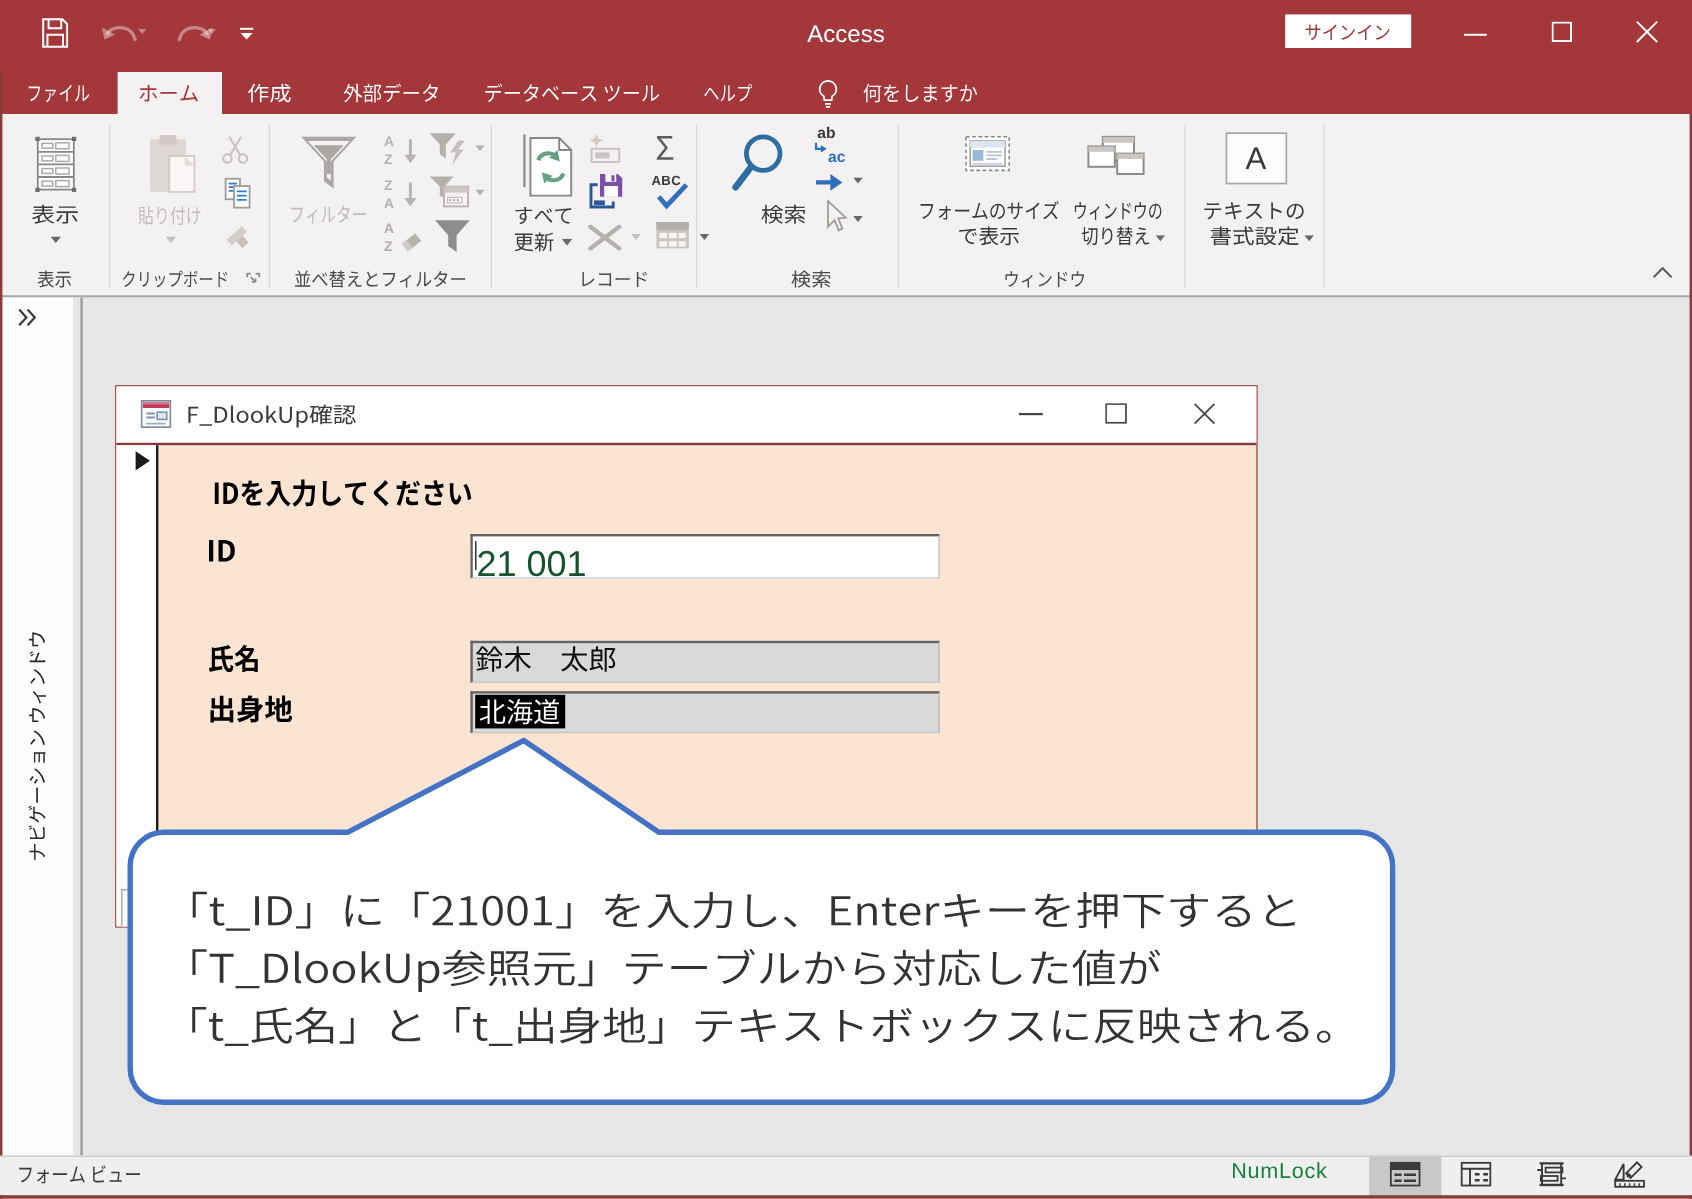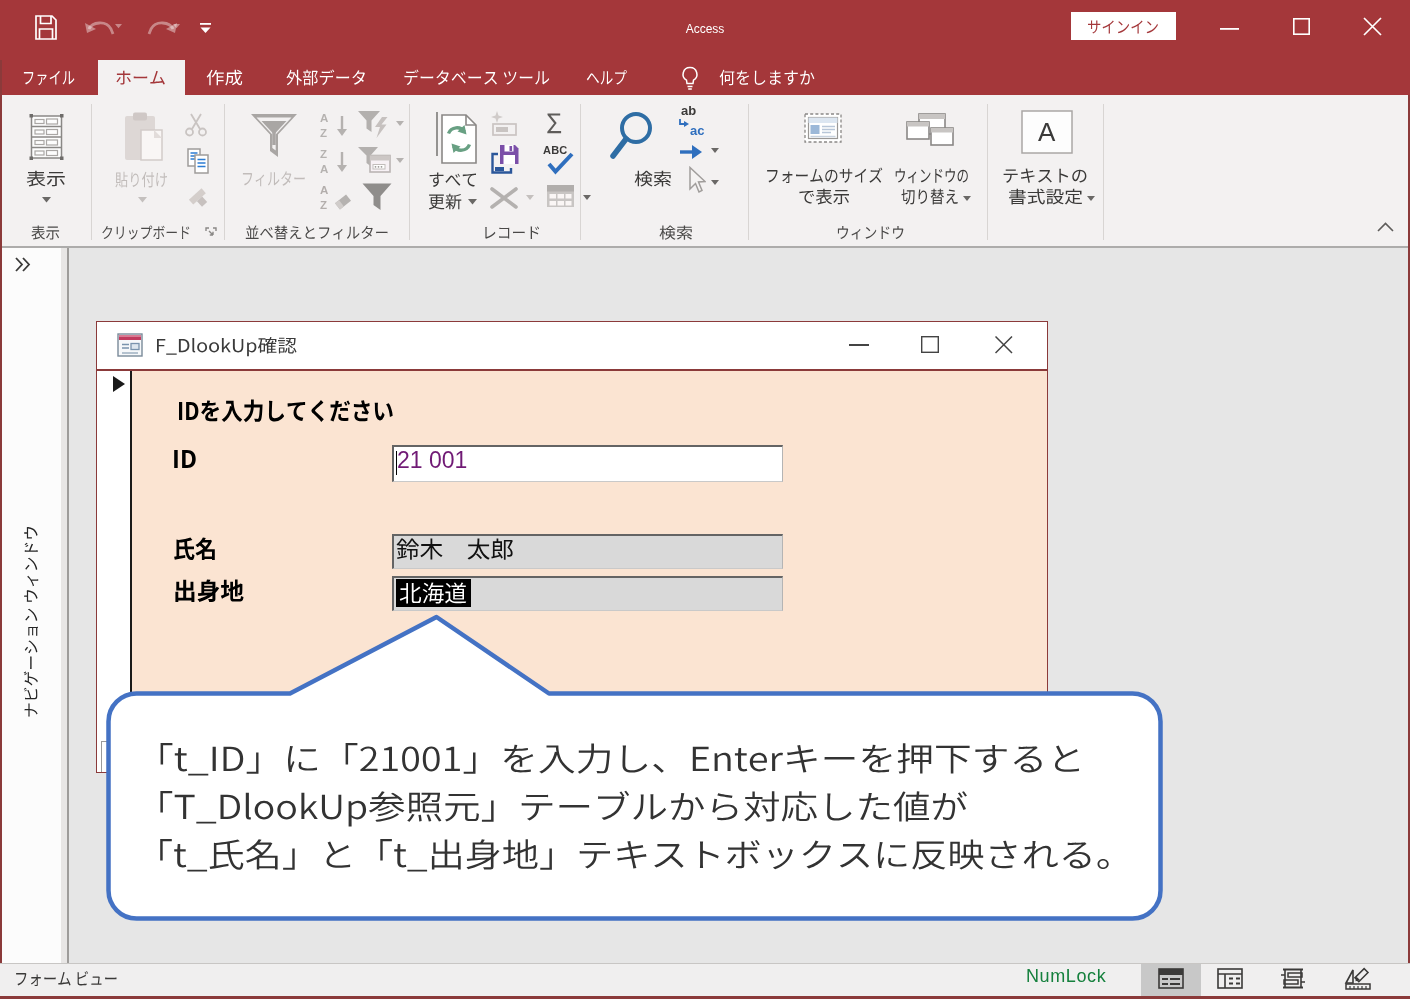--- a/index.html
+++ b/index.html
@@ -27,21 +27,21 @@
 <path d="M29 11 C 26 4 12 2 7 11 L 5 16" stroke="#fff" stroke-opacity="0.4" fill="none" stroke-width="2.8"></path>
 <path d="M33 5 L31 15 L22 11 Z" fill="#fff" fill-opacity="0.4"></path>
 </svg>
 <svg class="abs" style="left:173px;top:24px" width="7" height="6">
     <path d="M0 0 h7 l-3.5 4.3 z" fill="rgba(255,255,255,0.4)"></path>
   </svg>
 <svg class="abs" style="left:199px;top:23px" width="13" height="11" viewBox="0 0 13 11">
 <rect x="1" y="0" width="11" height="1.8" fill="#fff"></rect>
 <path d="M1.5 4.5 h10 l-5 5.5 z" fill="#fff"></path>
 </svg>
-<div class="abs" style="left:620px;top:18px;width:170px;height:22px;color:#fff;font-size:12px;text-align:center;line-height:22px">Access</div>
+<div class="abs" style="left:620px;top:18px;width:170px;height:22px;color:#fff;font-size:20px;text-align:center;line-height:22px">Access</div>
 <div class="abs" style="left:1071px;top:12px;width:105px;height:28px;background:#fff"></div>
 <svg style="position:absolute;left:1087px;top:15.1px;overflow:visible" width="74" height="24">
     <path transform="translate(0,17.9)" d="M1 -9.2V-7.9C1.1 -7.9 1.8 -7.9 2.4 -7.9H4V-5.3C4 -4.7 3.9 -4 3.9 -3.9H5.2C5.2 -4 5.1 -4.7 5.1 -5.3V-7.9H9.2V-7.2C9.2 -2.8 7.9 -1.4 5.3 -0.3L6.2 0.7C9.5 -0.9 10.4 -3.1 10.4 -7.3V-7.9H12C12.6 -7.9 13.1 -7.9 13.3 -7.9V-9.2C13.1 -9.2 12.6 -9.1 12 -9.1H10.4V-11.1C10.4 -11.8 10.4 -12.3 10.4 -12.4H9.1C9.2 -12.3 9.2 -11.8 9.2 -11.1V-9.1H5.1V-11.2C5.1 -11.7 5.2 -12.2 5.2 -12.4H3.9C3.9 -12 4 -11.5 4 -11.2V-9.1H2.4C1.8 -9.1 1.1 -9.2 1 -9.2Z M15.6 -5.8 16.2 -4.5C18.2 -5.2 20.2 -6.2 21.7 -7.1V-1.2C21.7 -0.6 21.7 0.2 21.6 0.5H23C23 0.2 22.9 -0.6 22.9 -1.2V-8C24.4 -9.1 25.7 -10.3 26.8 -11.5L25.9 -12.5C24.9 -11.2 23.4 -9.8 21.9 -8.8C20.3 -7.6 18.1 -6.5 15.6 -5.8Z M32.1 -11.7 31.2 -10.8C32.3 -10 34.1 -8.2 34.8 -7.4L35.7 -8.4C34.9 -9.3 33.1 -11 32.1 -11.7ZM30.8 -1 31.6 0.3C34 -0.2 35.8 -1.2 37.3 -2.2C39.4 -3.7 41.1 -5.9 42.1 -7.9L41.4 -9.2C40.6 -7.3 38.8 -4.9 36.6 -3.3C35.2 -2.4 33.4 -1.4 30.8 -1Z M44.4 -5.8 45 -4.5C47 -5.2 49 -6.2 50.5 -7.1V-1.2C50.5 -0.6 50.5 0.2 50.4 0.5H51.8C51.8 0.2 51.7 -0.6 51.7 -1.2V-8C53.2 -9.1 54.5 -10.3 55.6 -11.5L54.7 -12.5C53.7 -11.2 52.2 -9.8 50.7 -8.8C49.1 -7.6 46.9 -6.5 44.4 -5.8Z M60.9 -11.7 60 -10.8C61.1 -10 62.9 -8.2 63.6 -7.4L64.5 -8.4C63.7 -9.3 61.9 -11 60.9 -11.7ZM59.6 -1 60.4 0.3C62.8 -0.2 64.6 -1.2 66.1 -2.2C68.2 -3.7 69.9 -5.9 70.9 -7.9L70.2 -9.2C69.4 -7.3 67.6 -4.9 65.4 -3.3C64 -2.4 62.2 -1.4 59.6 -1Z" fill="#a4373a"></path>
   </svg>
 <svg class="abs" style="left:1220px;top:28px" width="20" height="4">
     <rect x="0" y="0" width="19" height="1.8" fill="#fff"></rect>
   </svg>
 <svg class="abs" style="left:1293px;top:18px" width="18" height="18">
     <rect x="0.8" y="0.8" width="15.4" height="15.4" fill="none" stroke="#fff" stroke-width="1.6"></rect>
   </svg>
@@ -404,21 +404,21 @@
     <path transform="translate(0,26.9)" d="M2.2 0H5.7V-17.8H2.2Z M10.1 0H15.1C20.4 0 23.7 -3 23.7 -9C23.7 -15 20.4 -17.8 14.9 -17.8H10.1ZM13.6 -2.9V-14.9H14.7C18 -14.9 20.1 -13.3 20.1 -9C20.1 -4.7 18 -2.9 14.7 -2.9Z" fill="#000"></path>
   </svg>
 <svg style="position:absolute;left:173px;top:531.1px;overflow:visible" width="46" height="35">
     <path transform="translate(0,26.9)" d="M1.1 -1.2 1.8 1.8C4.7 1.3 8.6 0.5 12.3 -0.2L12.2 -3L6.2 -2V-8.6H11.9C12.8 -2.4 14.7 2.2 18.1 2.2C20.2 2.2 21.1 1.2 21.5 -2.7C20.8 -3 19.8 -3.6 19.2 -4.2C19.1 -1.7 18.9 -0.8 18.3 -0.8C16.7 -0.8 15.4 -4 14.7 -8.6H21V-11.4H14.4C14.2 -13.1 14.1 -14.8 14.1 -16.6C16 -17 17.8 -17.4 19.4 -18L17.4 -20.4C14.5 -19.4 10 -18.4 5.8 -17.8L3.5 -18.5V-1.6ZM11.6 -11.4H6.2V-15.3C7.9 -15.5 9.6 -15.7 11.3 -16C11.4 -14.5 11.4 -12.9 11.6 -11.4Z M29.9 -20.5C28.6 -17.9 26.2 -15 22.5 -12.8C23.1 -12.3 24 -11.3 24.4 -10.6C25.3 -11.2 26.1 -11.8 26.8 -12.4C28 -11.4 29.3 -10.2 30.2 -9.1C27.9 -7.2 25.2 -5.8 22.5 -4.9C23 -4.3 23.7 -3.1 24 -2.4C25.7 -3 27.3 -3.7 28.9 -4.7V2.1H31.5V1.2H39V2.2H41.8V-8.7H33.9C36.1 -11 37.9 -13.8 39 -17.1L37.2 -18.2L36.7 -18H31.7C32.1 -18.6 32.5 -19.3 32.8 -19.9ZM39 -1.4H31.5V-6.1H39ZM29.9 -15.5H35.4C34.6 -13.9 33.5 -12.4 32.3 -11.1C31.4 -12.1 30 -13.3 28.8 -14.3C29.2 -14.7 29.5 -15.1 29.9 -15.5Z" fill="#000"></path>
   </svg>
 <svg style="position:absolute;left:173px;top:573.1px;overflow:visible" width="73" height="35">
     <path transform="translate(0,26.9)" d="M3.3 -18.1V-9.4H10.2V-2.1H5.3V-8.1H2.4V2.2H5.3V0.7H18.4V2.1H21.4V-8.1H18.4V-2.1H13.2V-9.4H20.4V-18.1H17.5V-12.2H13.2V-20.1H10.2V-12.2H6.2V-18.1Z M39.4 -12.2V-10.7H31.2V-12.2ZM39.4 -14.2H31.2V-15.6H39.4ZM39.4 -8.6V-8.2L38.6 -7.5L31.2 -7.1V-8.6ZM28.4 -18.1V-6.9L24.9 -6.7L25.3 -3.9L34.5 -4.6C31.5 -2.9 28.1 -1.6 24.5 -0.7C25.1 -0 26 1.3 26.4 2C31.2 0.5 35.7 -1.6 39.4 -4.4V-1.4C39.4 -1 39.3 -0.8 38.8 -0.8C38.3 -0.8 36.6 -0.8 35.2 -0.9C35.6 -0 36 1.3 36.2 2.2C38.4 2.2 40 2.1 41 1.6C42.1 1.2 42.4 0.3 42.4 -1.4V-7C43.9 -8.4 45.2 -10 46.3 -11.8L43.6 -13.2C43.2 -12.6 42.8 -12 42.4 -11.4V-18.1H36.4C36.8 -18.7 37.2 -19.4 37.5 -20.1L34 -20.4C33.9 -19.8 33.6 -18.9 33.3 -18.1Z M57.3 -18.1V-11.7L55 -10.7L56 -8.2L57.3 -8.8V-2.5C57.3 0.8 58.2 1.7 61.4 1.7C62.2 1.7 65.7 1.7 66.5 1.7C69.3 1.7 70.1 0.6 70.5 -2.9C69.7 -3 68.6 -3.5 68 -3.9C67.8 -1.4 67.5 -0.9 66.3 -0.9C65.5 -0.9 62.4 -0.9 61.7 -0.9C60.2 -0.9 60 -1.1 60 -2.5V-9.9L62 -10.8V-3.5H64.6V-12L66.7 -12.9C66.7 -9.5 66.6 -7.7 66.6 -7.3C66.5 -6.9 66.3 -6.8 66.1 -6.8C65.8 -6.8 65.3 -6.8 64.9 -6.8C65.2 -6.2 65.4 -5.1 65.5 -4.4C66.3 -4.4 67.3 -4.4 68 -4.8C68.7 -5.1 69.1 -5.7 69.2 -6.8C69.3 -7.8 69.4 -10.6 69.4 -15.2L69.5 -15.7L67.5 -16.4L67 -16.1L66.5 -15.7L64.6 -14.9V-20.4H62V-13.8L60 -12.9V-18.1ZM47.8 -4.1 49 -1.2C51.1 -2.3 53.9 -3.6 56.4 -4.8L55.8 -7.4L53.6 -6.4V-12.1H56V-14.8H53.6V-20.1H50.9V-14.8H48.1V-12.1H50.9V-5.3C49.7 -4.8 48.7 -4.4 47.8 -4.1Z" fill="#000"></path>
   </svg>
 <div class="abs" style="left:392px;top:445px;width:391px;height:37px;background:#fff;border-top:2px solid #646464;border-left:2px solid #646464;border-bottom:1px solid #c9c9c9;border-right:1px solid #b4b4b4"></div>
 <div class="abs" style="left:396px;top:451px;width:1px;height:24px;background:#000"></div>
-<div class="abs" style="left:397px;top:447px;width:120px;height:26px;font-size:23px;color:#701a75;line-height:26px">21 001</div>
+<div class="abs" style="left:397px;top:458px;width:120px;height:26px;font-size:30px;color:#14532d;line-height:26px">21 001</div>
 <div class="abs" style="left:392px;top:534px;width:391px;height:35px;background:#d9d9d9;border-top:2px solid #646464;border-left:2px solid #646464;border-bottom:1px solid #c9c9c9;border-right:1px solid #b4b4b4"></div>
 <svg style="position:absolute;left:396px;top:532.2px;overflow:visible" width="120" height="34">
     <path transform="translate(0,25.8)" d="M12.6 -12.6V-11H19.8V-12.6ZM1.9 -6.6C2.4 -5.2 2.8 -3.4 2.9 -2.3L4.2 -2.6C4.1 -3.8 3.7 -5.5 3.2 -6.9ZM8.7 -7.2C8.5 -5.9 8 -4 7.6 -2.9L8.7 -2.6C9.2 -3.6 9.7 -5.3 10.2 -6.7ZM10.9 -8.7V-7.2H14.1V1.9H15.8V-7.2H19.9V-2.6C19.9 -2.3 19.8 -2.3 19.5 -2.3C19.2 -2.3 18.2 -2.3 17 -2.3C17.3 -1.8 17.5 -1.2 17.5 -0.7C19.1 -0.7 20.1 -0.7 20.7 -1C21.4 -1.3 21.5 -1.7 21.5 -2.6V-8.7ZM5.1 -19.3C4.3 -17.5 2.8 -15.1 0.5 -13.4C0.9 -13.2 1.4 -12.6 1.7 -12.3L2.6 -13.1V-12.1H5.3V-9.7H1.4V-8.2H5.3V-1.1L1.1 -0.4L1.5 1.1C4.1 0.7 7.6 -0 10.8 -0.7L10.7 -2.2L6.9 -1.4V-8.2H10.4V-9.7H6.9V-12.1H9.5C9.8 -11.8 10.2 -11.3 10.4 -10.9C12.7 -12.7 14.9 -15.4 16.1 -17.6C17.4 -15.4 19.8 -12.7 21.9 -11.1C22.2 -11.6 22.6 -12.2 23 -12.6C20.8 -14.1 18.4 -16.8 16.9 -19.3H15.2C14.2 -17.1 12 -14.3 9.8 -12.6V-13.6H3.1C4.5 -15 5.5 -16.5 6.2 -17.7C7.5 -16.5 8.9 -14.9 9.6 -13.8L10.8 -15.1C10 -16.3 8.2 -18.1 6.7 -19.3Z M34.5 -19.3V-13.7H25.2V-11.9H33.6C31.5 -7.9 27.9 -4 24.3 -2.1C24.7 -1.7 25.3 -1.1 25.6 -0.6C28.9 -2.6 32.2 -6.1 34.5 -10.1V1.8H36.3V-10.1C38.6 -6.3 41.9 -2.7 45.1 -0.7C45.5 -1.1 46.1 -1.8 46.5 -2.2C42.9 -4.1 39.2 -8 37.1 -11.9H45.7V-13.7H36.3V-19.3Z M79.9 -3.3C81.5 -2 83.6 0 84.5 1.3L86.1 0.1C85.1 -1.1 83 -3.1 81.3 -4.3ZM81.5 -19.3C81.4 -17.5 81.5 -15.4 81.2 -13.2H72.2V-11.5H80.9C80.1 -6.9 77.8 -2.2 71.6 0.4C72.1 0.8 72.7 1.4 73 1.8C79.2 -0.9 81.7 -5.8 82.7 -10.6C84.5 -4.9 87.5 -0.4 92.4 1.9C92.7 1.4 93.2 0.7 93.7 0.3C89 -1.7 85.9 -6.1 84.2 -11.5H93.1V-13.2H83.1C83.3 -15.4 83.4 -17.5 83.4 -19.3Z M98.6 -10.9H104.3V-8.4H98.6ZM98.6 -12.4V-14.8H104.3V-12.4ZM101.6 -5.4C102.2 -4.6 102.7 -3.8 103.3 -2.9L98.6 -1.7V-6.8H106V-16.5H102.3V-19.3H100.6V-16.5H96.9V-1.4L95.3 -1L95.7 0.8C98.1 0.2 101.2 -0.6 104.2 -1.5C104.6 -0.7 105 0.1 105.3 0.7L106.8 -0.1C106.2 -1.7 104.5 -4.2 103 -6ZM107.9 -17.9V1.9H109.6V-16.2H114.5C113.7 -14.4 112.5 -11.9 111.4 -10C114.1 -8 114.8 -6.3 114.8 -4.8C114.9 -4 114.7 -3.3 114.1 -3.1C113.8 -2.9 113.4 -2.8 113 -2.8C112.5 -2.7 111.7 -2.7 110.9 -2.8C111.3 -2.3 111.4 -1.6 111.5 -1.1C112.2 -1 113.1 -1 113.7 -1.1C114.4 -1.2 114.9 -1.3 115.4 -1.6C116.3 -2.2 116.6 -3.2 116.6 -4.6C116.6 -6.3 116 -8.1 113.4 -10.2C114.6 -12.3 115.9 -14.9 116.9 -17.1L115.6 -17.9L115.3 -17.9Z" fill="#111"></path>
   </svg>
 <div class="abs" style="left:392px;top:576px;width:391px;height:35px;background:#d9d9d9;border-top:2px solid #646464;border-left:2px solid #646464;border-bottom:1px solid #c9c9c9;border-right:1px solid #b4b4b4"></div>
 <div class="abs" style="left:396px;top:579px;width:75px;height:28px;background:#000"></div>
 <svg style="position:absolute;left:399px;top:576.2px;overflow:visible" width="70" height="34">
     <path transform="translate(0,25.8)" d="M0.8 -2.8 1.5 -1.1C3.2 -1.8 5.3 -2.7 7.3 -3.6V1.6H9V-18.9H7.3V-13.5H1.5V-11.8H7.3V-5.3C4.9 -4.3 2.4 -3.4 0.8 -2.8ZM20.2 -15.4C18.8 -14.1 16.7 -12.5 14.6 -11.2V-18.9H12.8V-1.8C12.8 0.6 13.4 1.3 15.6 1.3C16 1.3 18.7 1.3 19.2 1.3C21.4 1.3 21.9 -0.2 22.1 -4.4C21.6 -4.5 20.9 -4.8 20.5 -5.2C20.3 -1.4 20.2 -0.4 19.1 -0.4C18.5 -0.4 16.2 -0.4 15.8 -0.4C14.8 -0.4 14.6 -0.6 14.6 -1.8V-9.4C17 -10.8 19.6 -12.4 21.5 -13.8Z M24.7 -17.8C26 -17.2 27.6 -16 28.4 -15.2L29.4 -16.6C28.7 -17.4 27 -18.4 25.6 -19.1ZM23.6 -11.7C24.9 -11.1 26.6 -10 27.4 -9.2L28.4 -10.6C27.5 -11.4 25.9 -12.4 24.5 -12.9ZM24.1 0.6 25.6 1.5C26.7 -0.6 28 -3.5 29 -6L27.6 -6.9C26.6 -4.3 25.1 -1.2 24.1 0.6ZM32.7 -19.3C31.9 -16.6 30.6 -13.9 28.9 -12.2C29.3 -12 30.1 -11.5 30.4 -11.2C31.2 -12.2 32.1 -13.5 32.8 -14.9H44.3V-16.4H33.5C33.8 -17.2 34.1 -18.1 34.4 -19ZM32 -12.8C31.9 -11.4 31.7 -9.7 31.5 -8.1H29.1V-6.5H31.2C30.9 -4.2 30.6 -2.1 30.3 -0.5L31.9 -0.4L32.1 -1.4H40.5C40.4 -0.6 40.2 -0.2 40 0C39.8 0.3 39.6 0.4 39.1 0.4C38.7 0.4 37.7 0.4 36.5 0.3C36.7 0.7 36.9 1.3 36.9 1.7C38.1 1.8 39.2 1.8 39.8 1.8C40.5 1.7 41 1.5 41.4 1C41.7 0.6 42 -0.1 42.2 -1.4H44.5V-2.9H42.3C42.5 -3.9 42.5 -5.1 42.6 -6.5H44.7V-8.1H42.7L42.9 -12C42.9 -12.2 42.9 -12.8 42.9 -12.8ZM33.5 -11.3H36.5L36.2 -8.1H33ZM38 -11.3H41.3L41.1 -8.1H37.7ZM32.8 -6.5H36L35.6 -2.9H32.3ZM37.5 -6.5H41C41 -5 40.9 -3.9 40.8 -2.9H37.1Z M46.7 -17.7C48.1 -16.7 49.8 -15.2 50.6 -14L51.9 -15.2C51.1 -16.3 49.4 -17.8 47.9 -18.8ZM55.8 -8.6H63.4V-6.7H55.8ZM55.8 -5.5H63.4V-3.5H55.8ZM55.8 -11.8H63.4V-9.9H55.8ZM54.2 -13.1V-2.2H65V-13.1H59.7L60.3 -14.9H66.8V-16.4H62.7C63.2 -17.1 63.7 -18 64.3 -18.9L62.5 -19.3C62.2 -18.5 61.5 -17.2 61 -16.4H57.2L57.8 -16.7C57.6 -17.4 56.8 -18.5 56.1 -19.3L54.8 -18.7C55.4 -18.1 56 -17.1 56.3 -16.4H52.4V-14.9H58.5C58.3 -14.4 58.2 -13.7 58.1 -13.1ZM51.3 -10.2H46.4V-8.6H49.6V-2.8C48.5 -1.8 47.2 -0.8 46.1 -0.1L47 1.7C48.3 0.6 49.4 -0.4 50.5 -1.4C52 0.5 54 1.3 57 1.4C59.5 1.5 64.2 1.4 66.6 1.3C66.7 0.8 67 -0 67.2 -0.4C64.5 -0.2 59.4 -0.2 57 -0.3C54.3 -0.4 52.3 -1.2 51.3 -2.9Z" fill="#fff"></path>
   </svg>
 <svg class="abs" style="left:100px;top:608px" width="1070" height="320" viewBox="0 0 1070 320">

